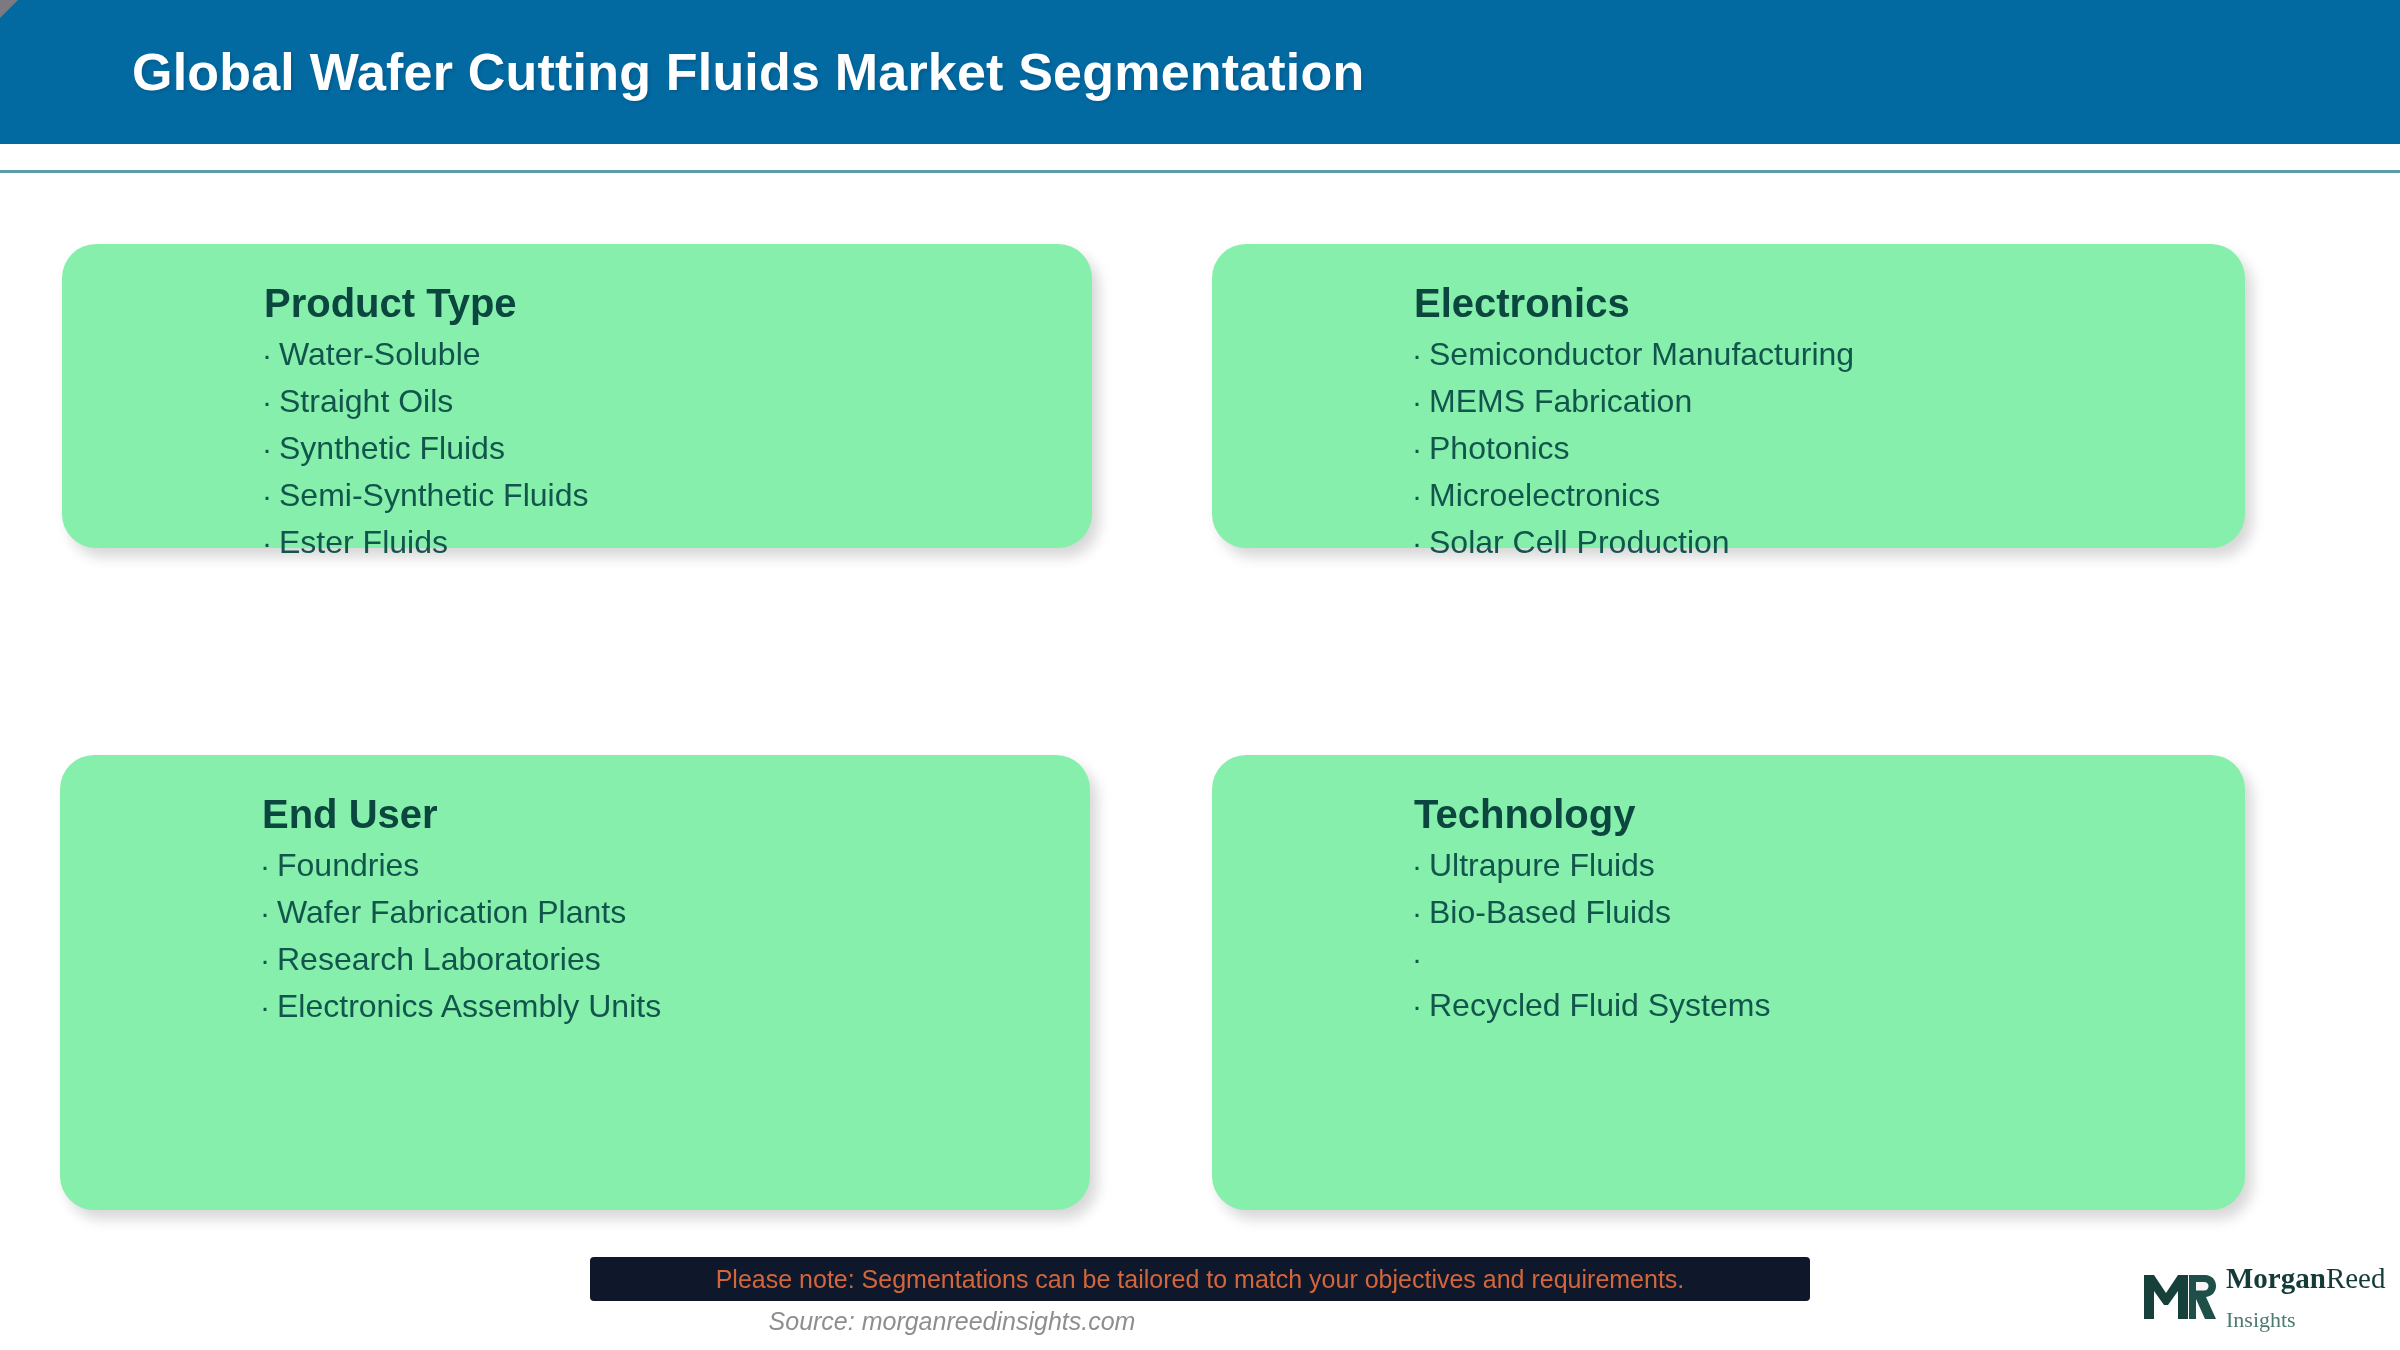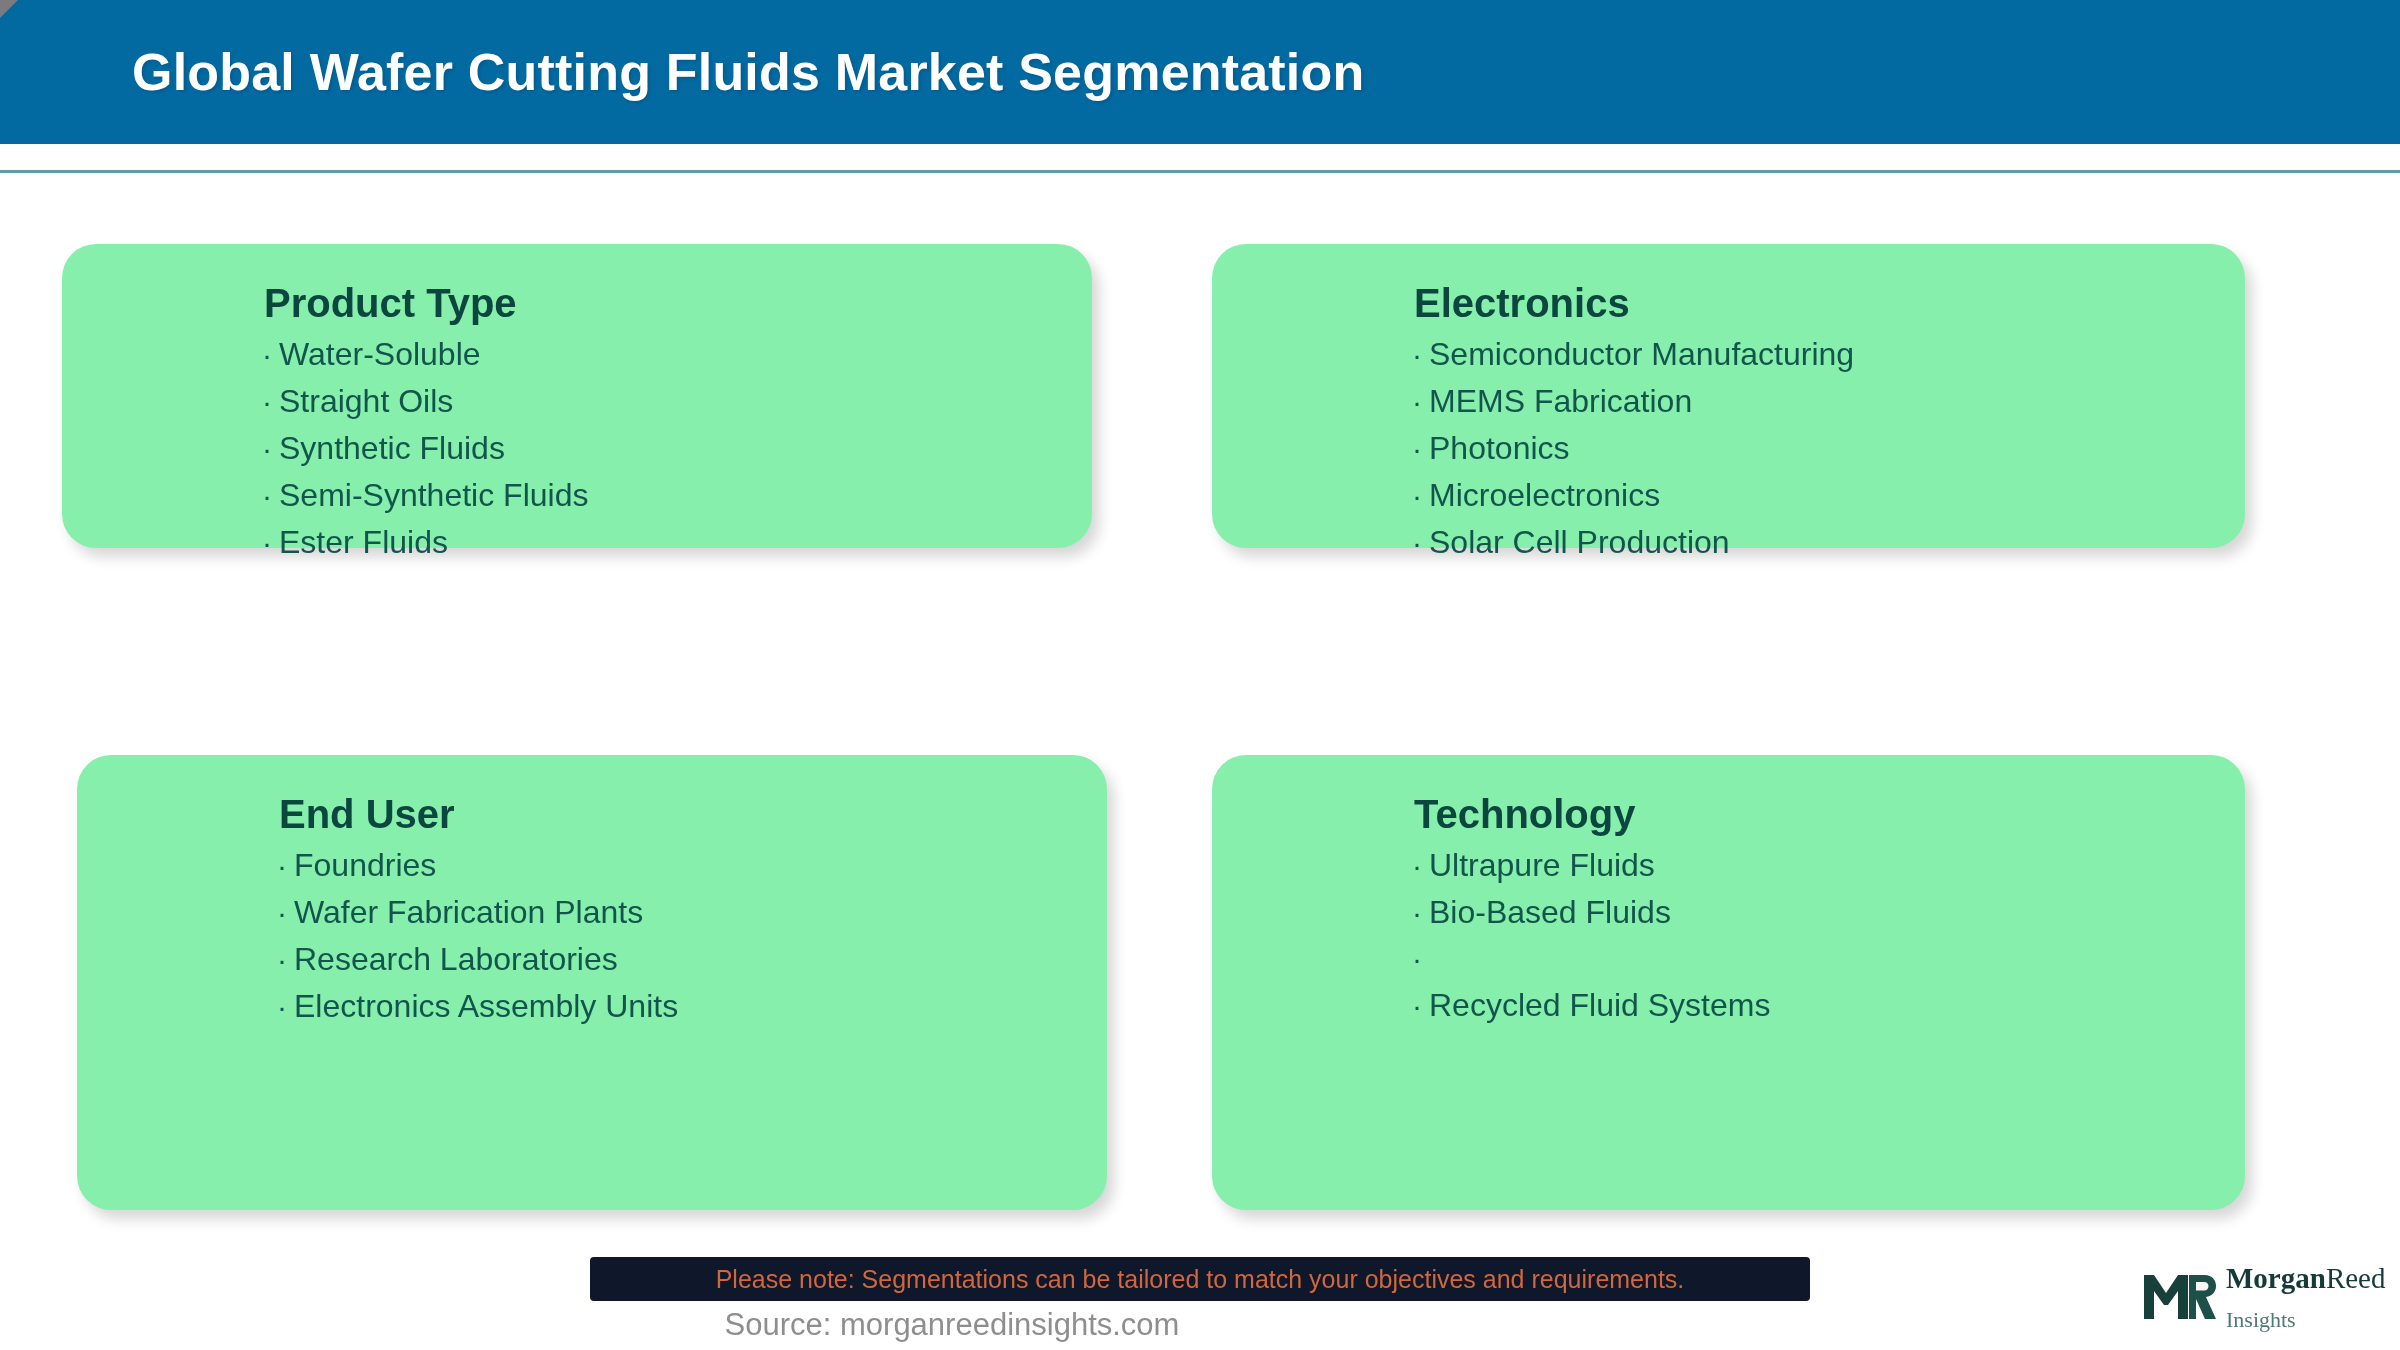--- a/index.html
+++ b/index.html
@@ -64,21 +64,21 @@
   }
   .card {
     position: absolute;
     background: #86efac;
     border-radius: 34px;
     box-shadow: 7px 9px 14px rgba(0,0,0,0.16);
     box-sizing: border-box;
   }
   .card-0 { left: 62px;   top: 72px;  width: 1030px; height: 304px; }
   .card-1 { left: 1212px; top: 72px;  width: 1033px; height: 304px; }
-  .card-2 { left: 77px;   top: 583px; width: 1030px; height: 455px; text-decoration: underline; }
+  .card-2 { left: 60px;   top: 583px; width: 1030px; height: 455px; text-decoration: underline; }
   .card-3 { left: 1212px; top: 583px; width: 1033px; height: 455px; }
 
   .card-inner {
     position: absolute;
     left: 200px;
     top: 38px;
     right: 40px;
   }
   .card-title {
     font-size: 40px;
@@ -127,23 +127,24 @@
     font-size: 25px;
     color: #d2663c;
     white-space: nowrap;
   }
   .source-text {
     position: absolute;
     left: 0;
     top: 1307px;
     width: 2400px;
     text-align: center;
-    font-size: 31px;
+    font-size: 25px;
     color: #8e8e8e;
     white-space: nowrap;
+    font-style: italic;
   }
   .source-shift {
     display: inline-block;
     transform: translateX(-248px);
   }
 
   
   .logo {
     position: absolute;
     left: 2142px;

